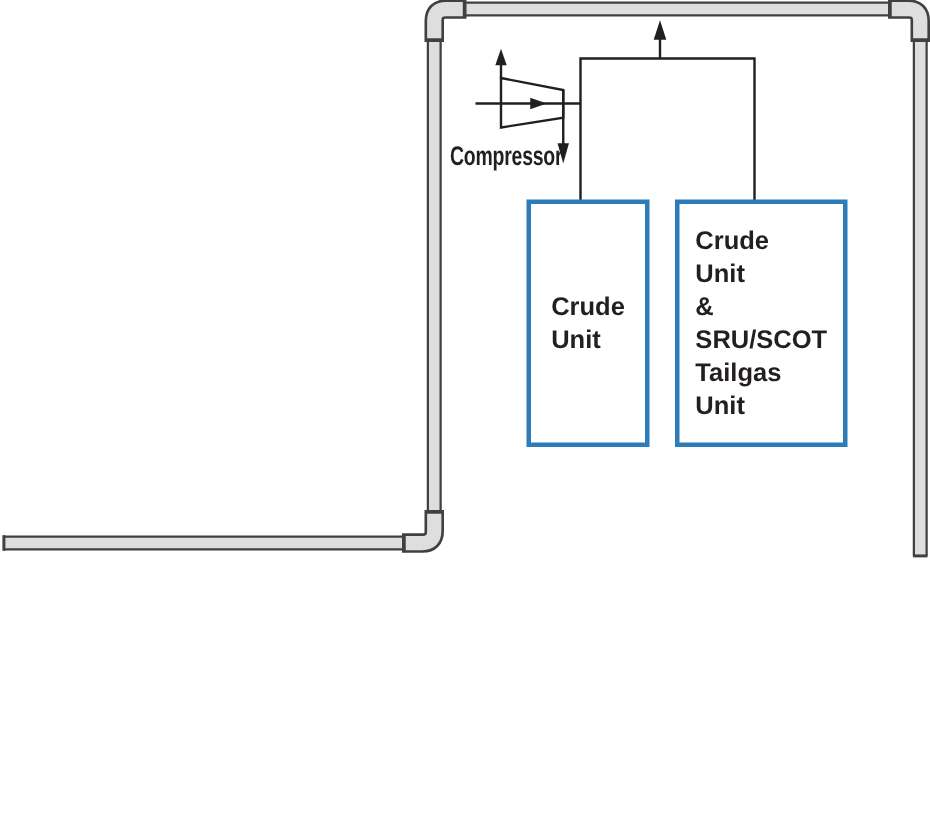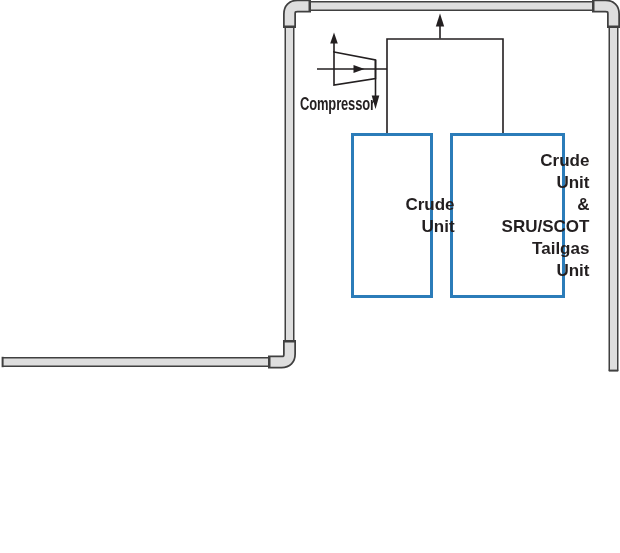--- a/index.html
+++ b/index.html
@@ -12,22 +12,22 @@
   .pipe-outer{fill:none;stroke:var(--pipe-outline);stroke-width:10;}
   .pipe-inner{fill:none;stroke:var(--pipe-fill);stroke-width:7;}
   .fit-outer{fill:none;stroke:var(--pipe-outline);stroke-width:13;}
   .fit-inner{fill:none;stroke:var(--pipe-fill);stroke-width:9.5;}
   .cap{stroke:var(--pipe-outline);stroke-width:2;}
   .thin{fill:none;stroke:var(--ink);stroke-width:1.6;}
   .ah{fill:var(--ink);stroke:none;}
   .unit-rect{fill:#ffffff;stroke:var(--unit-border);stroke-width:3;}
   .unit-label{
     position:absolute;display:flex;align-items:center;justify-content:center;
-    text-align:right;font-weight:bold;font-size:17px;line-height:22px;
-    color:var(--ink);white-space:pre-line;margin-left:38px;
+    text-align:left;font-weight:bold;font-size:17px;line-height:22px;
+    color:var(--ink);white-space:pre-line;
   }
   .compressor-label{
     position:absolute;left:300px;top:94px;font-weight:bold;font-size:18px;
     color:var(--ink);transform:scaleX(0.72);transform-origin:left top;
     white-space:nowrap;letter-spacing:-0.2px;
   }
   .caption{
     position:absolute;left:16px;top:418px;width:600px;
     font-style:italic;font-size:23px;line-height:29px;color:var(--ink);
     white-space:pre-line;letter-spacing:-0.1px;

